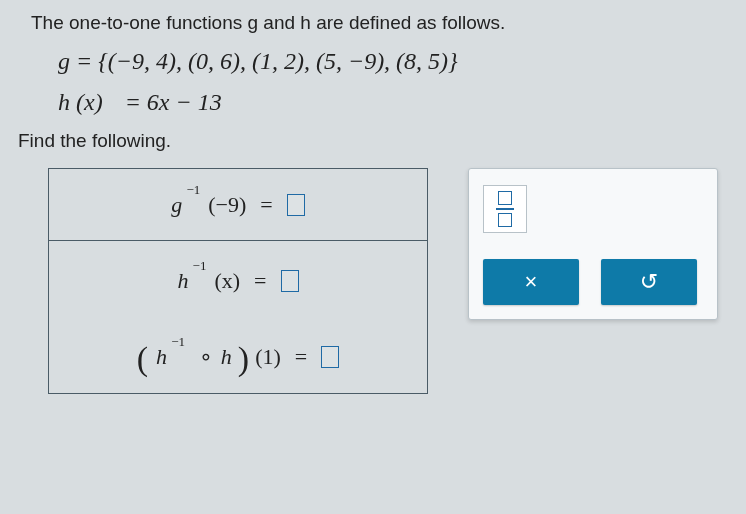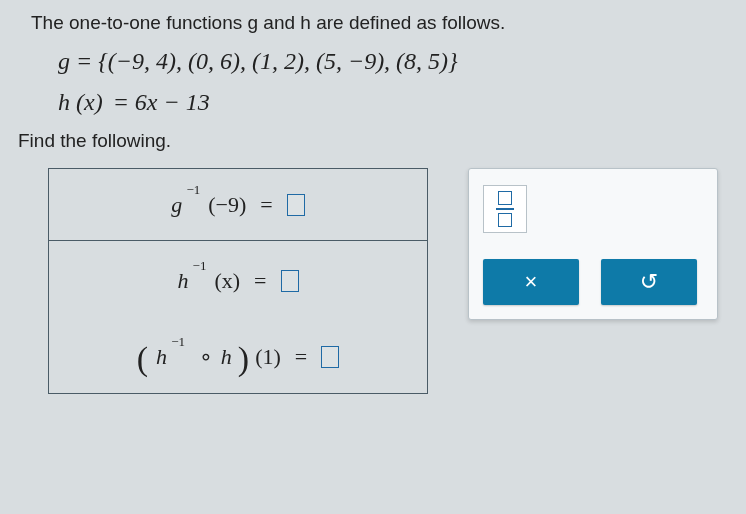--- a/index.html
+++ b/index.html
@@ -76,21 +76,21 @@
 <body>
 
 <div class="intro">The one-to-one functions g and h are defined as follows.</div>
 
 <div class="eqblock">
   <span class="normal" style="font-style: italic; text-align: right;">g = {(−9, 4), (0, 6), (1, 2), (5, −9), (8, 5)}</span>
 </div>
 
 <div class="eqblock">
   <span>h (x)</span>
-  <span class="normal" style="font-style: italic; margin-left:4px;">= 6x − 13</span>
+  <span class="normal" style="font-style: italic; margin-left:16px;">= 6x − 13</span>
 </div>
 
 <div class="findline">Find the following.</div>
 
 <div class="lower">
   <div class="answerbox">
     <div class="row first">
       <span class="math">
         <span class="base"><span>g</span><span class="sup">−1</span></span>
         <span style="width:14px;"></span>

